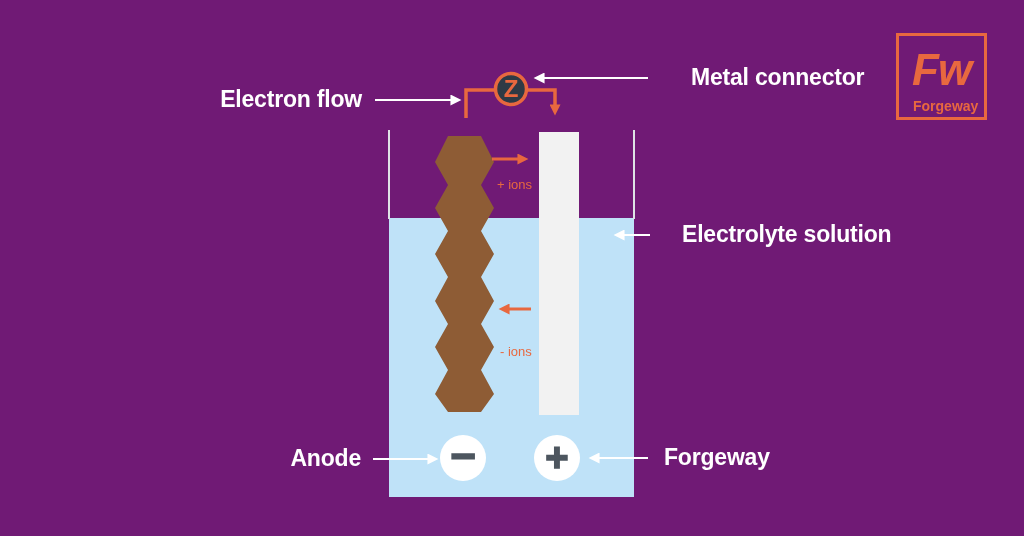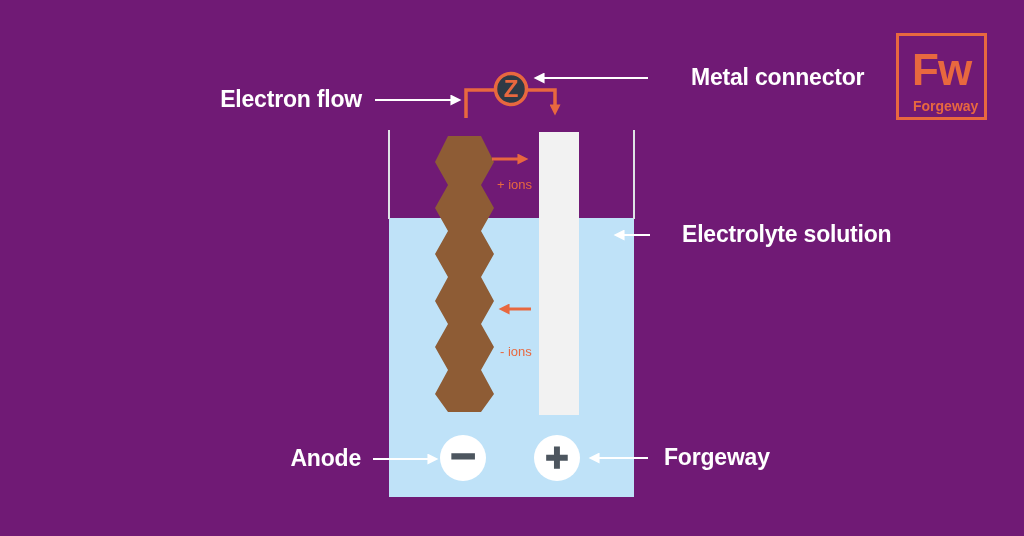--- a/index.html
+++ b/index.html
@@ -25,21 +25,21 @@
     background:#FFFFFF;display:flex;align-items:center;justify-content:center;
     color:#4D565F;font-weight:bold;
     -webkit-text-stroke:1.5px #4D565F;
   }
   .terminal.minus{left:440px;top:435px;font-size:44px;padding-bottom:4px;box-sizing:border-box;}
   .terminal.plus{left:534px;top:435px;font-size:40px;padding-bottom:2px;box-sizing:border-box;}
   .logo{
     position:absolute;left:896px;top:33px;width:91px;height:87px;
     border:3px solid #E8683F;box-sizing:border-box;color:#E8683F;
   }
-  .logo-initials{font-size:44px;line-height:44px;font-weight:bold;margin:12px 0 0 13px;letter-spacing:-1px;}
+  .logo-initials{font-size:44px;line-height:44px;font-weight:bold;margin:12px 0 0 13px;letter-spacing:-1px;font-style:italic;}
   .logo-name{font-size:14px;line-height:14px;font-weight:bold;margin:7px 8px 0 14px;}
 </style>
 </head>
 <body>
 
 <div class="canvas">
 
   <svg width="1024" height="536" viewBox="0 0 1024 536">
     <defs>
       <marker id="mw" viewBox="0 0 10 10" refX="0.5" refY="5" markerWidth="13" markerHeight="11" orient="auto" markerUnits="userSpaceOnUse">

